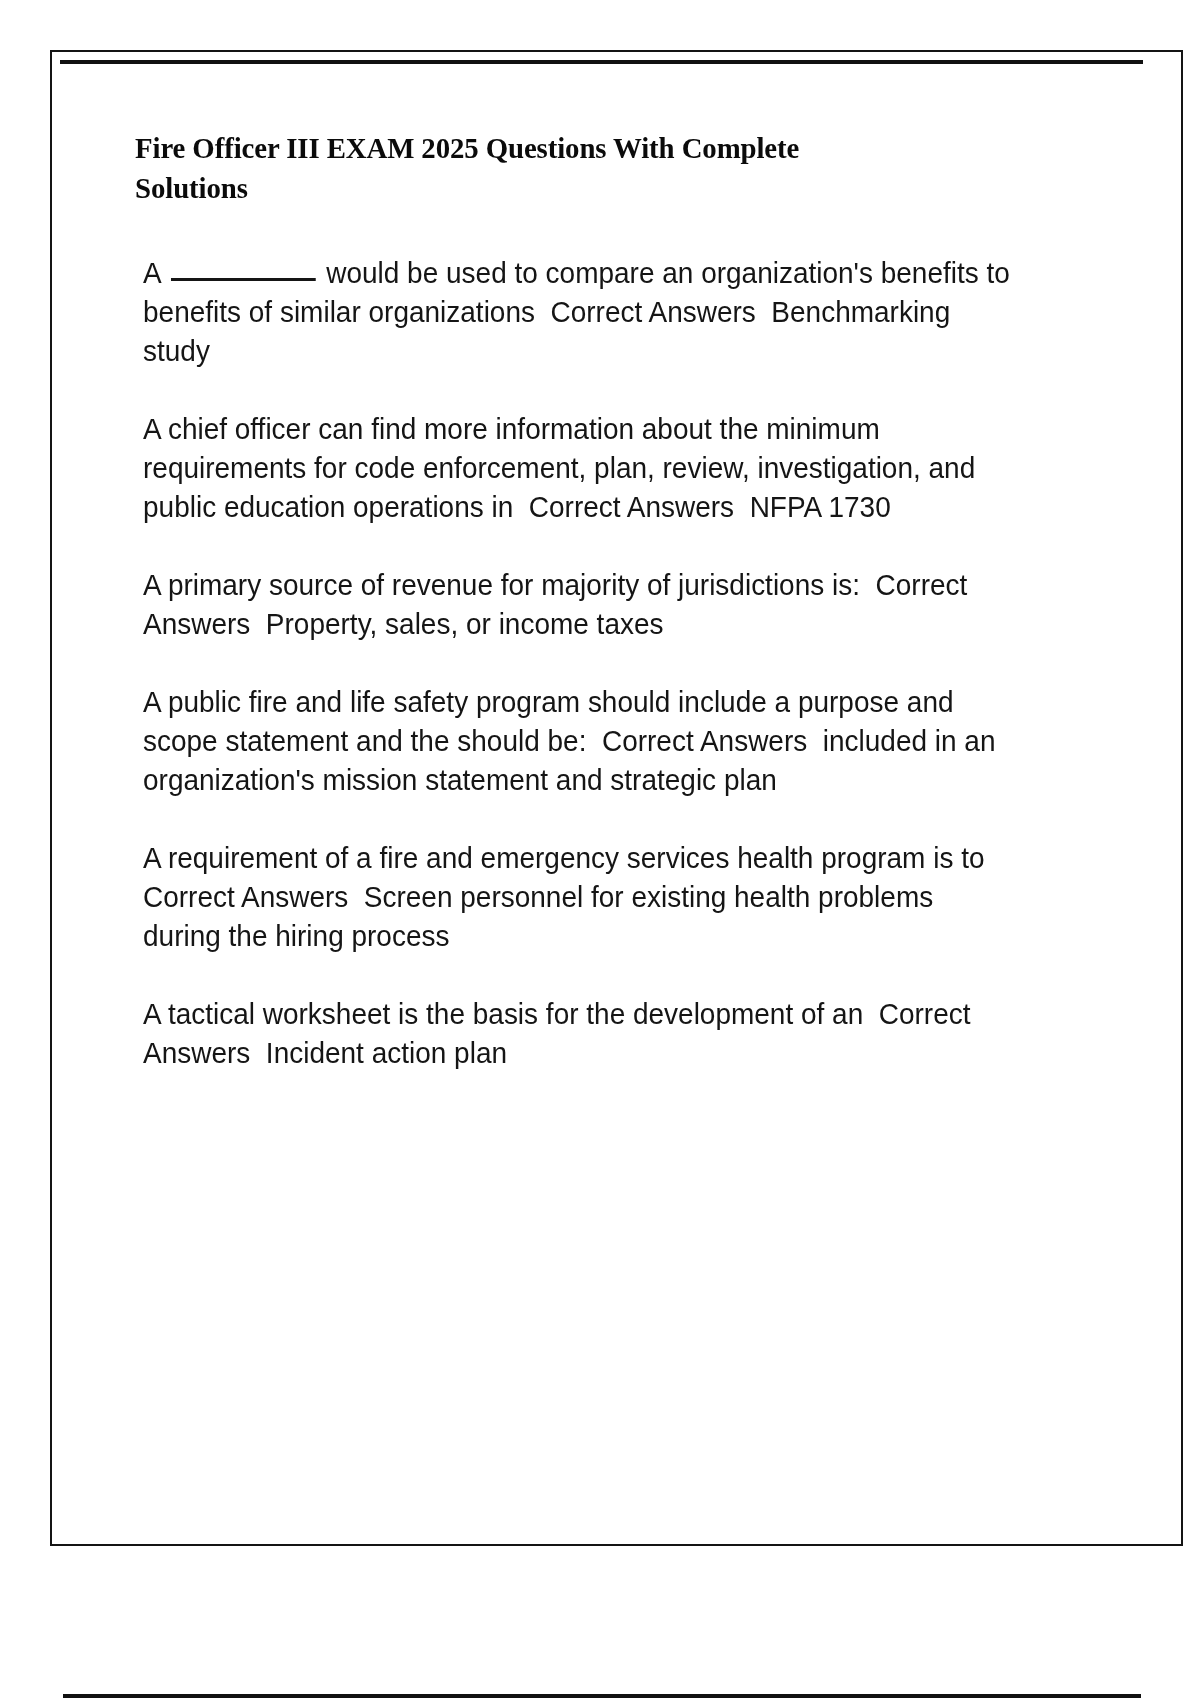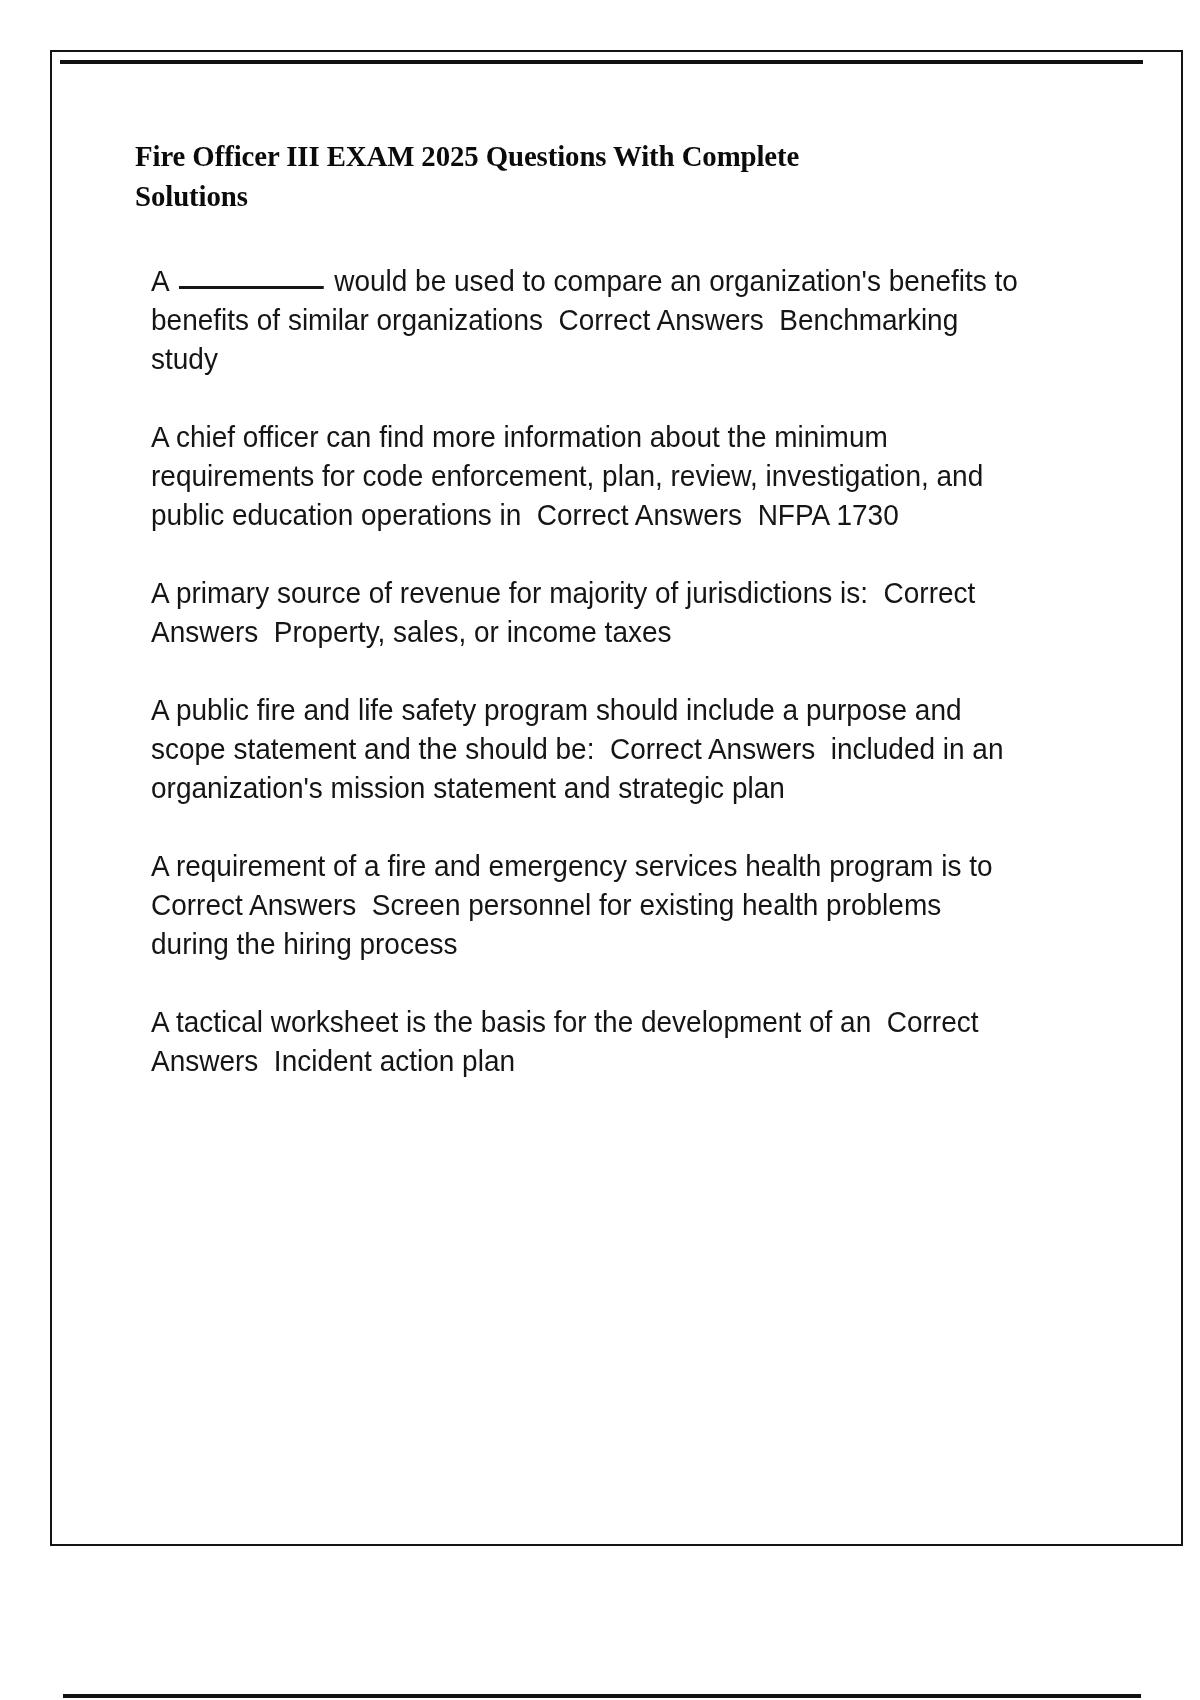--- a/index.html
+++ b/index.html
@@ -45,39 +45,39 @@
     top: 1694px;
     width: 1078px;
     height: 4px;
     background: #111111;
   }
 
   
   .content {
     position: absolute;
     left: 135px;
-    top: 136px;
+    top: 128px;
     width: 880px;
   }
 
   .doc-title {
     font-family: "Liberation Serif", serif;
     font-weight: bold;
     font-size: 30px;
     line-height: 1.33;
     color: #0b0b0b;
     margin: 0 0 0 0;
     letter-spacing: -0.1px;
     width: 800px;
     transform: scaleX(0.96);
     transform-origin: left top;
   }
 
   .qa-list {
-    margin: 16px;
+    margin: 8px;
     padding: 0;
     list-style: none;
   }
 
   .qa-item {
     font-family: "Liberation Sans", sans-serif;
     font-size: 29px;
     line-height: 39px;
     color: #151515;
     margin: 0;

